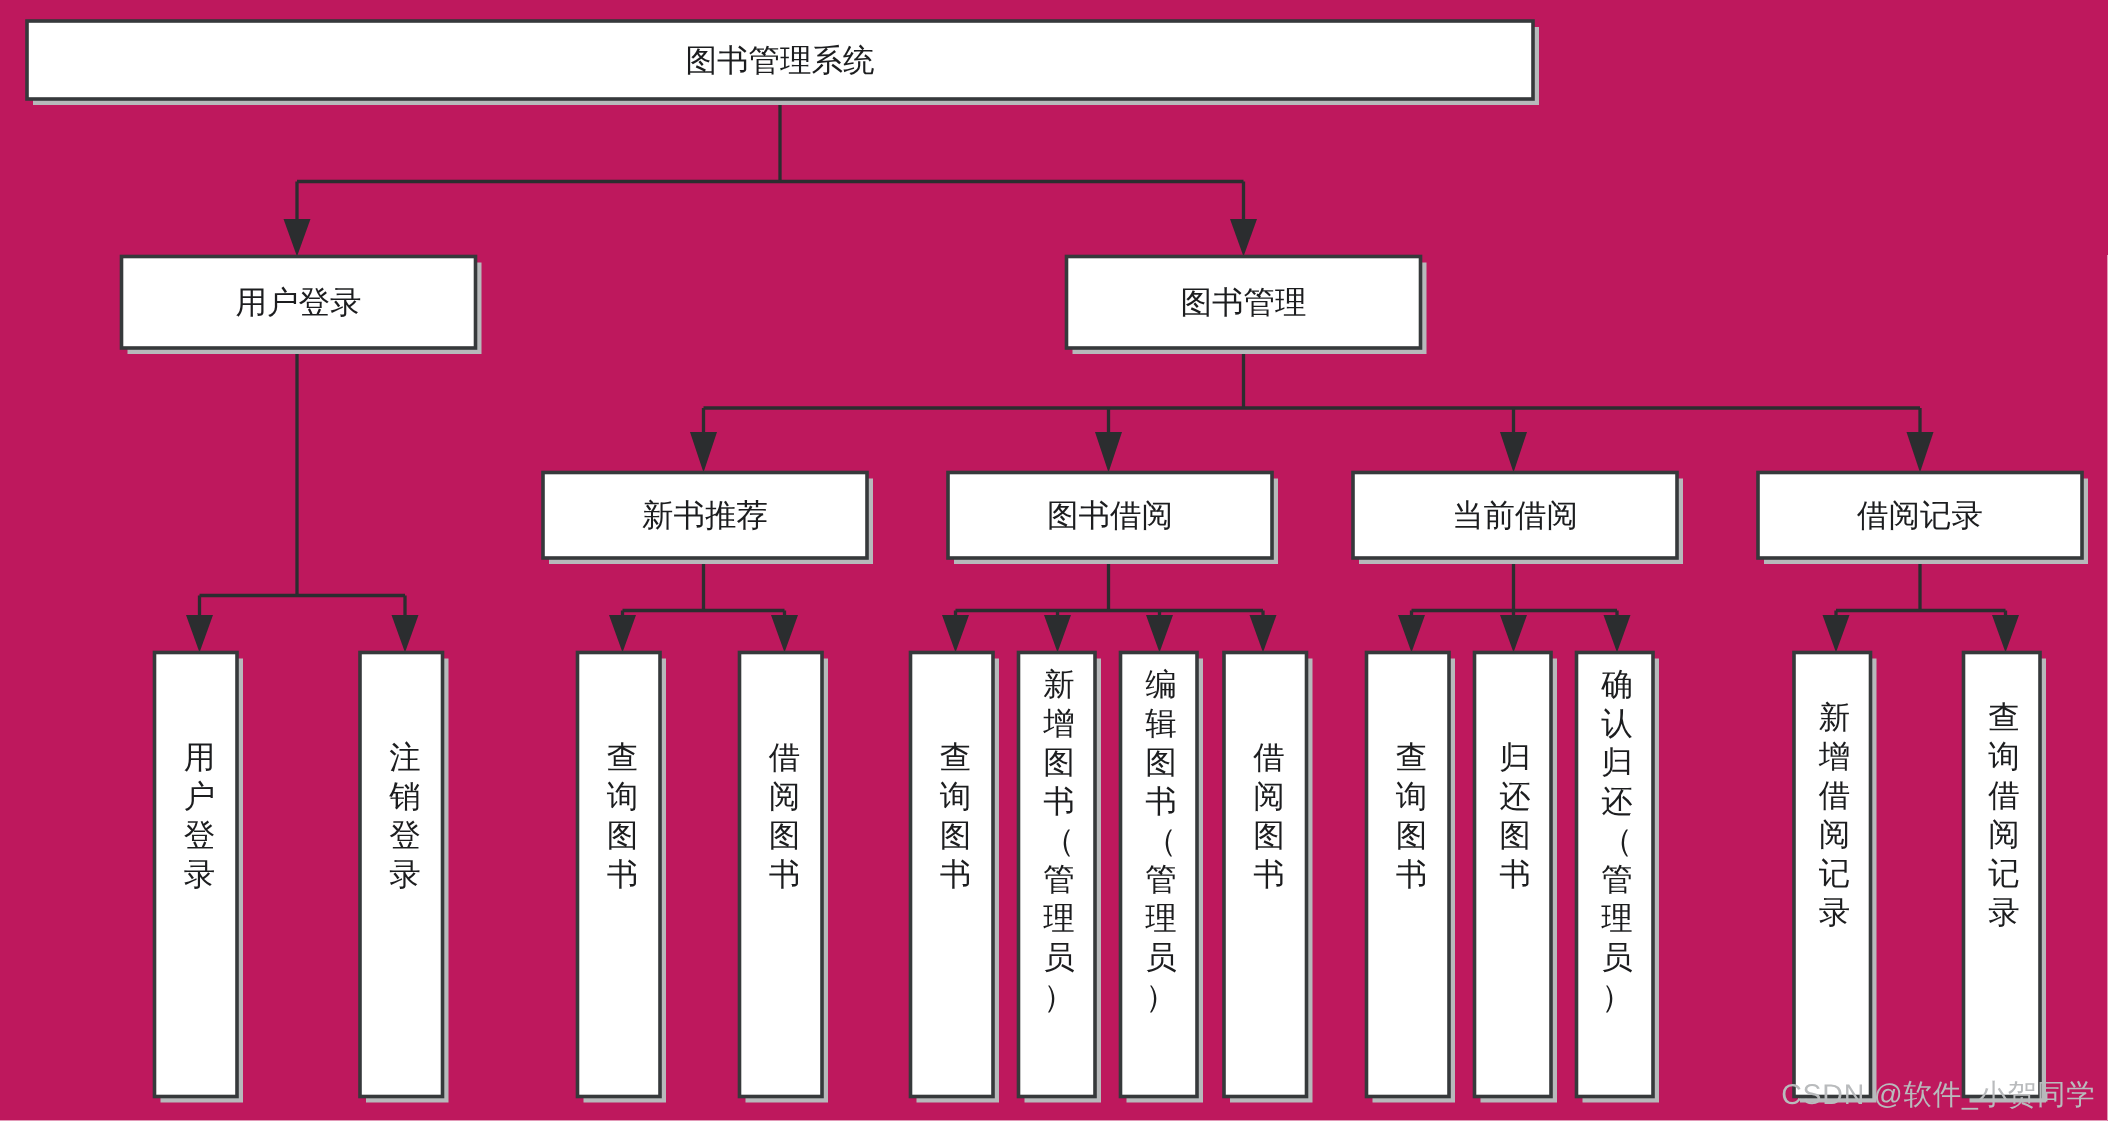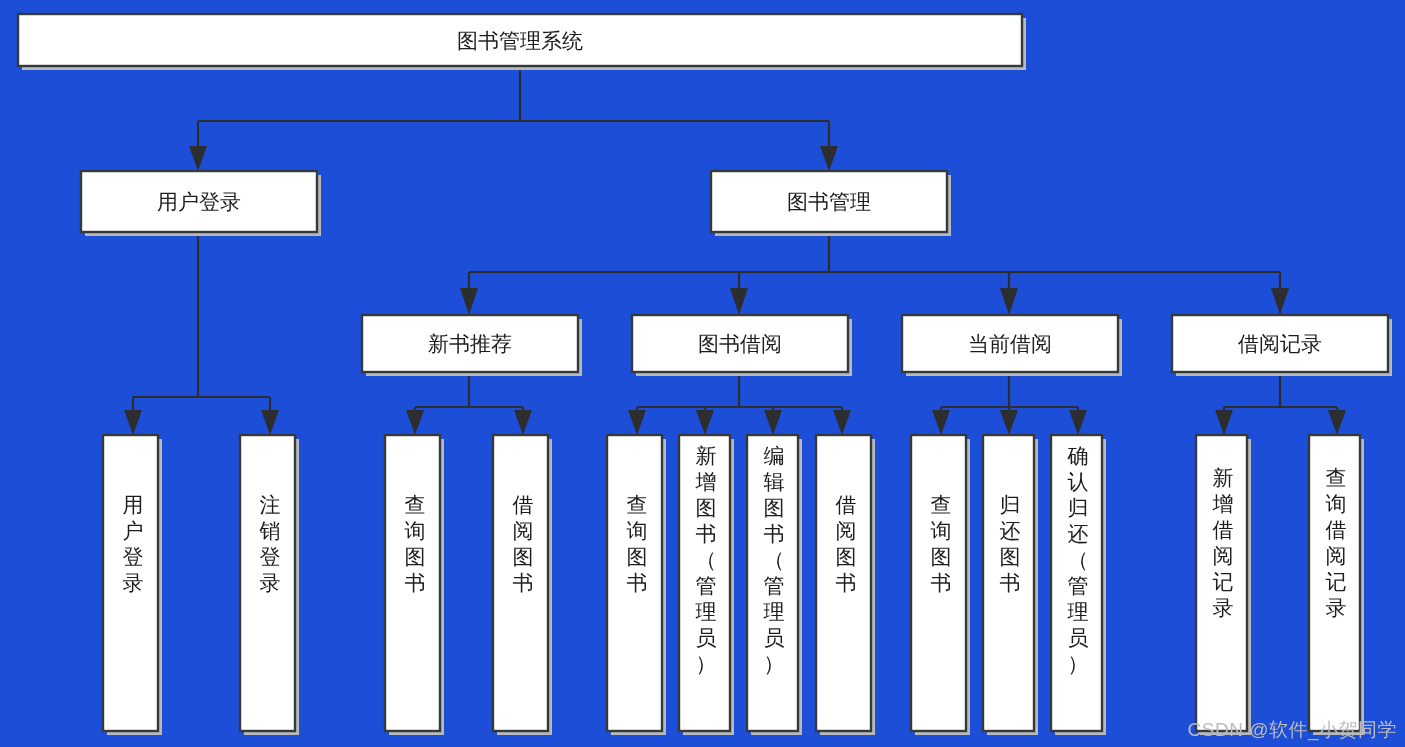--- a/index.html
+++ b/index.html
@@ -8,21 +8,21 @@
     padding: 0;
     background: #ffffff;
   }
   body {
     font-family: "Liberation Sans", "DejaVu Sans", sans-serif;
   }
   #diagram-root {
     position: relative;
     width: 1405px;
     height: 747px;
-    background: #1d4ed8;
+    background: #be185d;
     overflow: hidden;
   }
   svg.diagram-canvas {
     position: absolute;
     left: 0;
     top: 0;
     width: 1405px;
     height: 747px;
   }
   .node-box {

